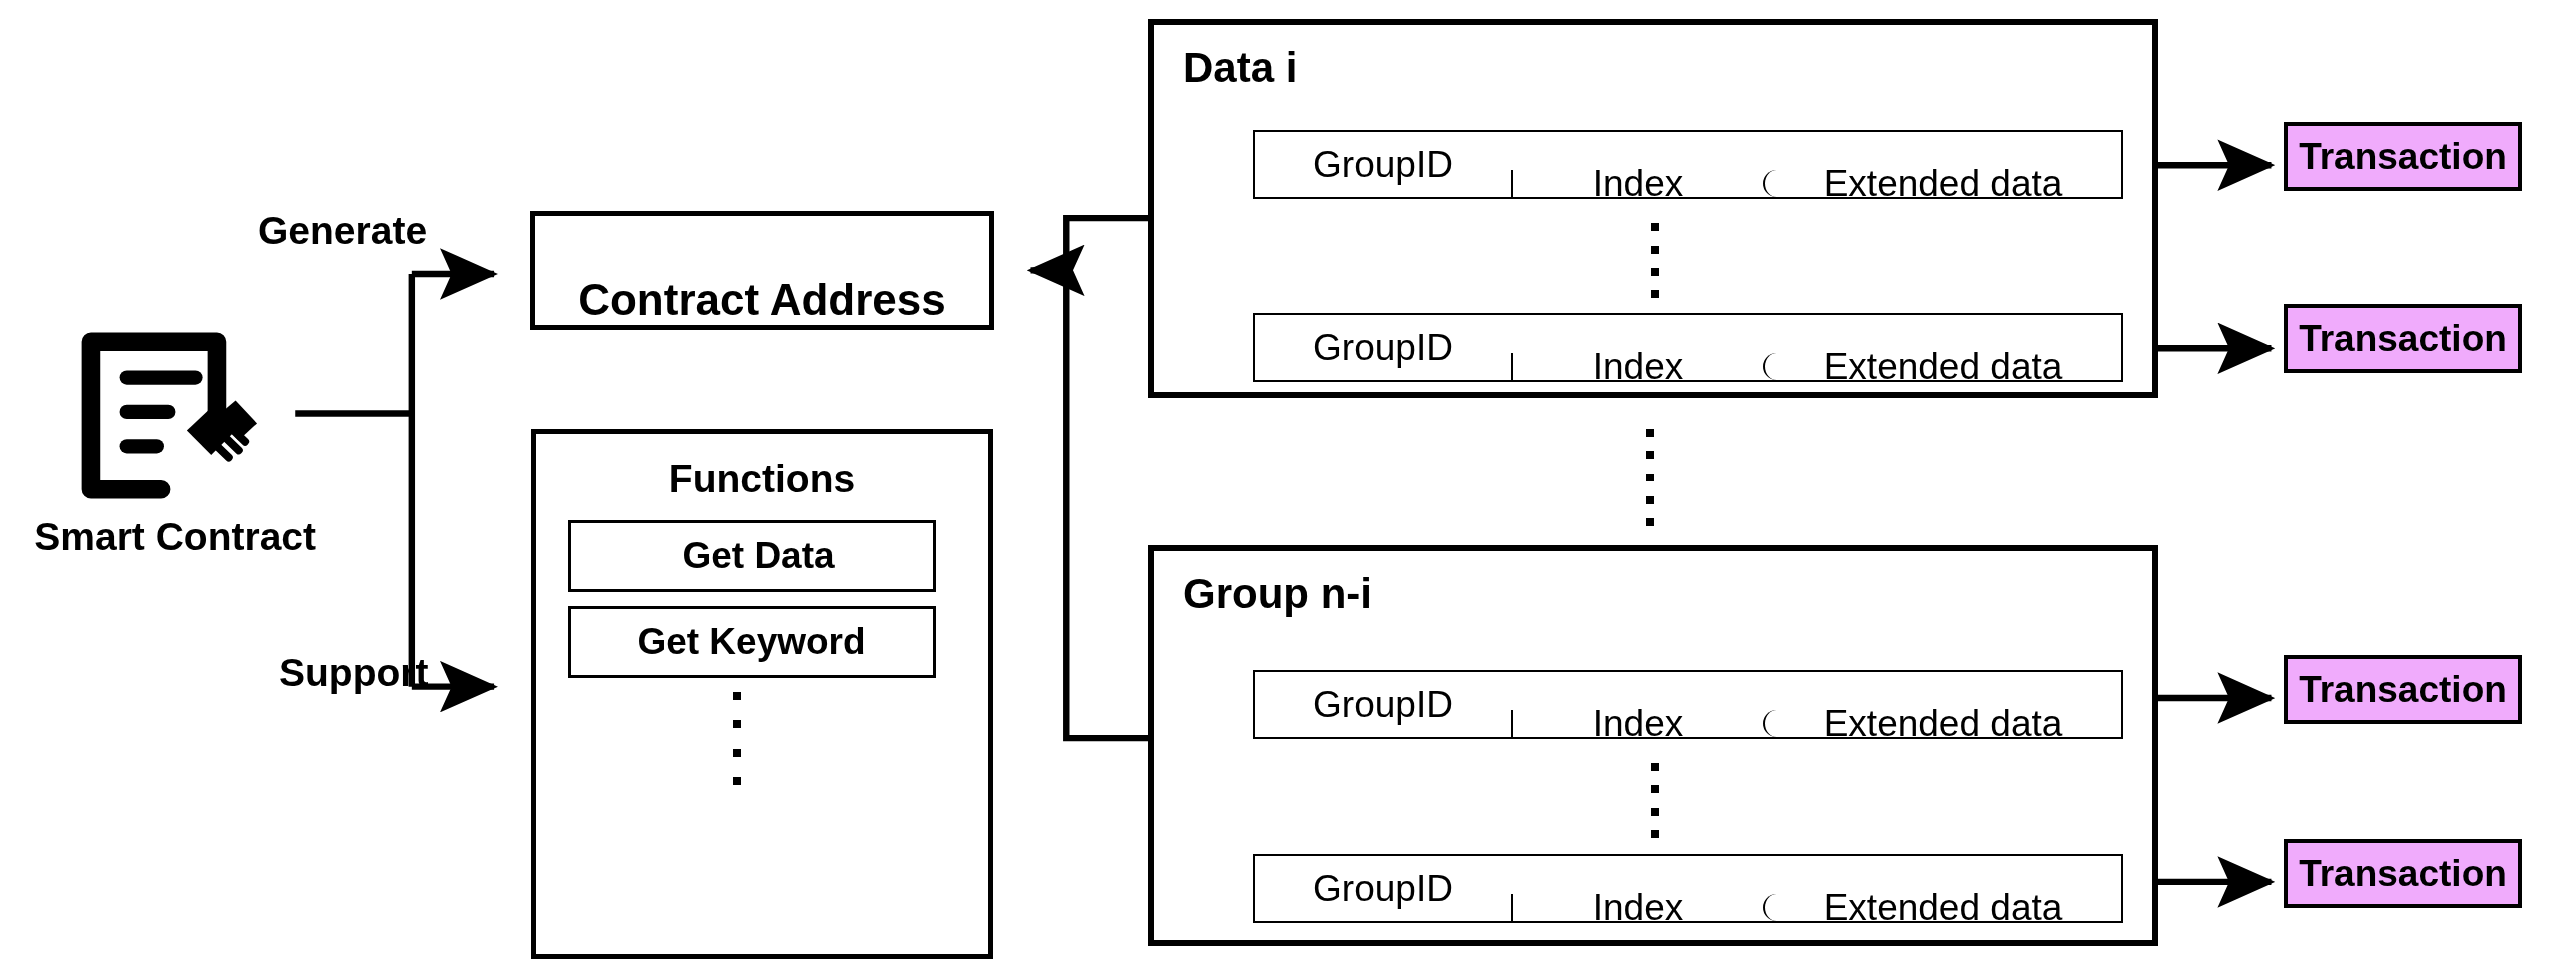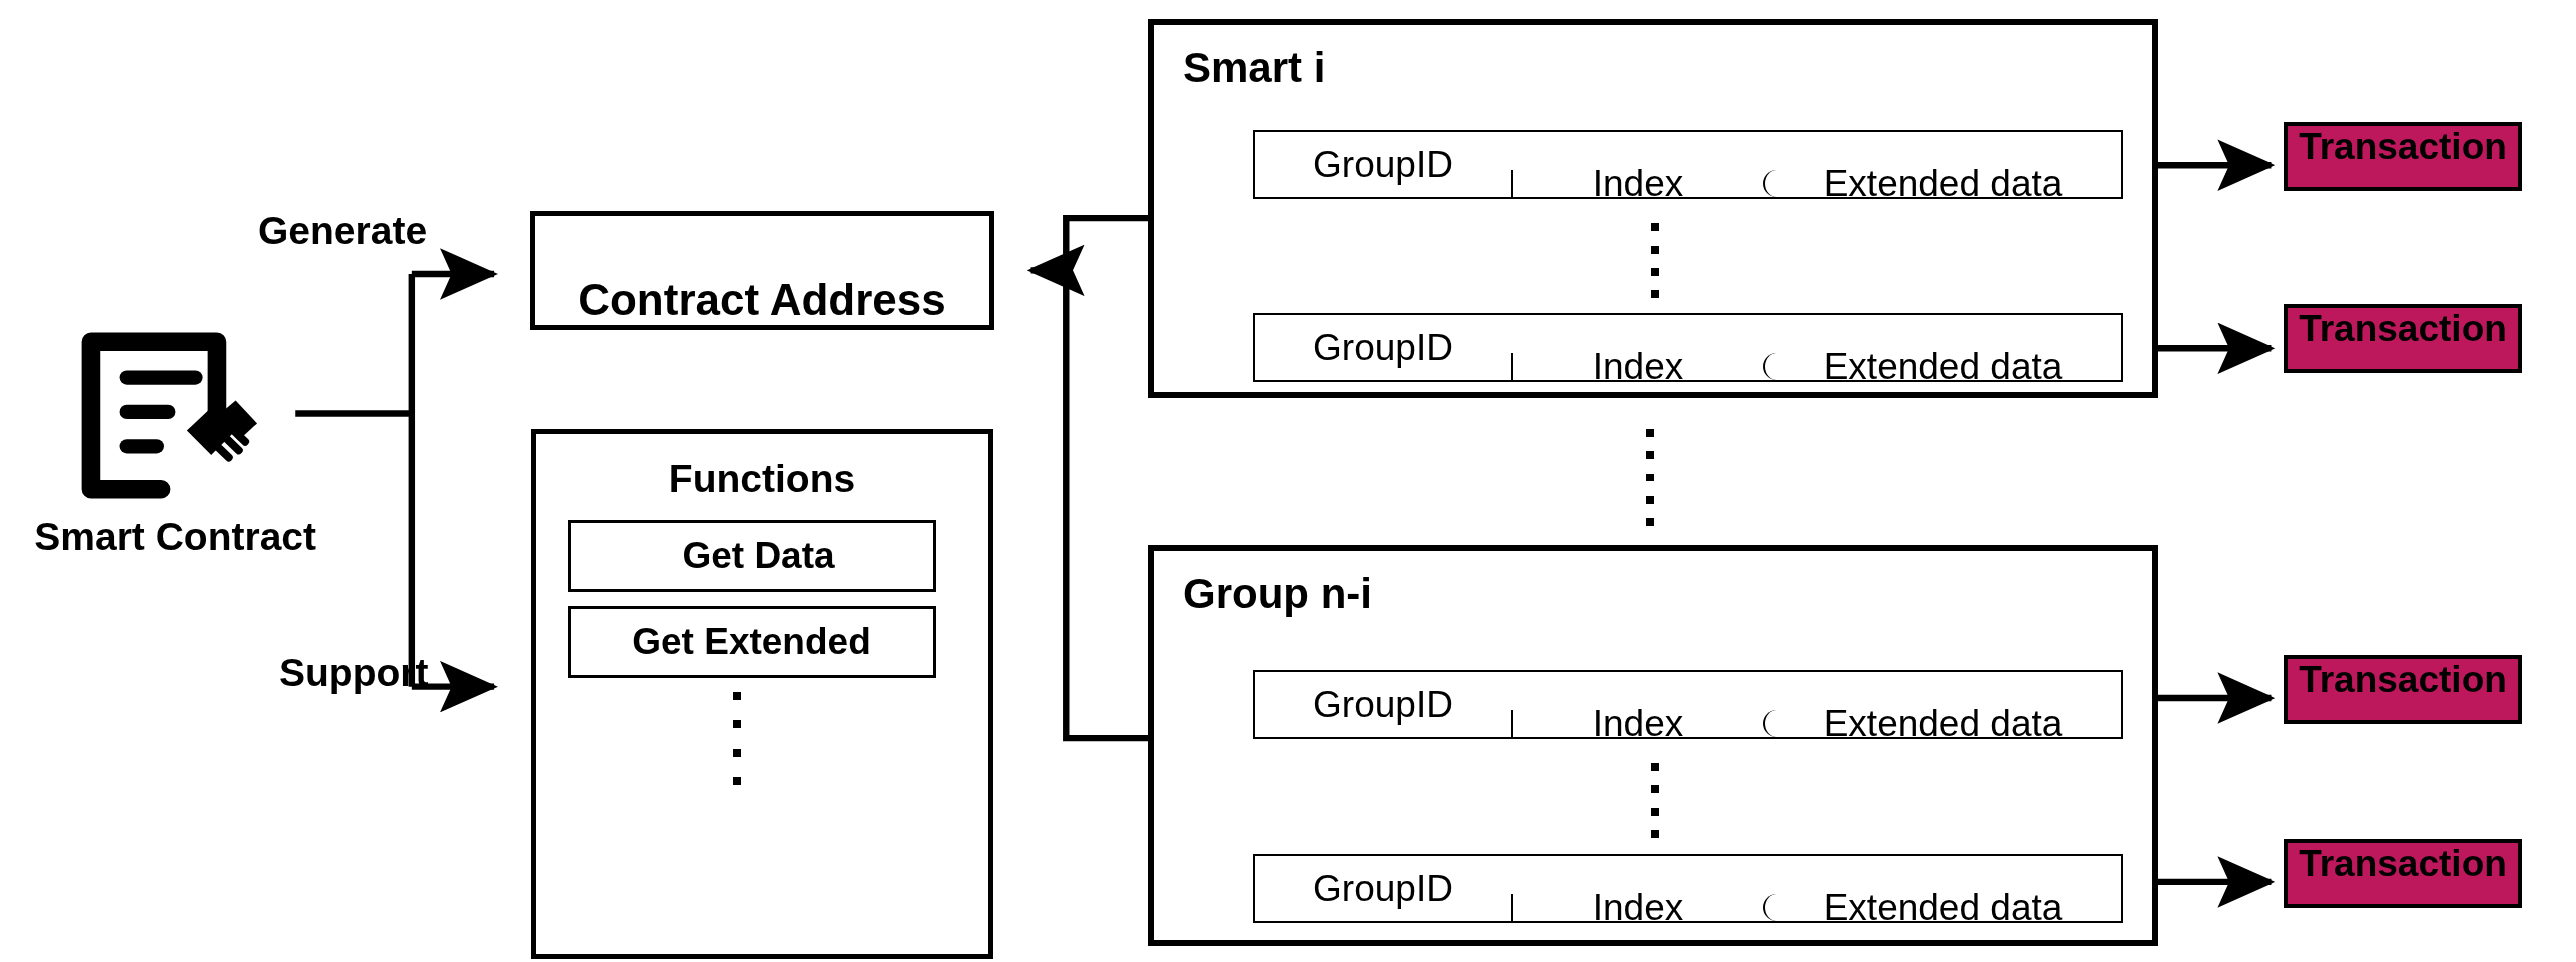--- a/index.html
+++ b/index.html
@@ -184,22 +184,23 @@
     position: absolute;
     width: 8.6px;
     height: 75px;
   }
 
   
   .tx-box {
     position: absolute;
     box-sizing: border-box;
     border: 4.3px solid #000;
-    background: #be185d;
-    display: flex;
+    background: #f0abfc;
+    display: flex;
+    align-items: center;
     justify-content: center;
     width: 238px;
     height: 69px;
     font-size: 37px;
     font-weight: bold;
   }
   #tx-0 { left: 2284px; top: 122px; }
   #tx-1 { left: 2284px; top: 304px; }
   #tx-2 { left: 2284px; top: 655px; }
   #tx-3 { left: 2284px; top: 839px; }
@@ -286,34 +287,34 @@
     <span class="label-bold">Contract Address</span>
   </div>
 
   <div class="box" id="functions-panel">
     <div id="functions-title">Functions</div>
 
     <div class="fn-item" id="fn-0">
       <span>Get Data</span>
     </div>
     <div class="fn-item" id="fn-1">
-      <span>Get Extended</span>
+      <span>Get Keyword</span>
     </div>
 
     <div class="vdots" id="fn-dots">
       <i></i>
         <i></i>
         <i></i>
         <i></i>
     </div>
 
   </div>
 
   <div class="group-panel" id="group-0">
-    <div class="group-title">Smart i</div>
+    <div class="group-title">Data i</div>
 
     <div class="record-row" style="left:99px; top:105px;">
       <div class="rec-cell cell-groupid">GroupID</div>
       <div class="rec-cell cell-index">Index</div>
       <div class="rec-cell cell-ext">Extended data</div>
     </div>
 
     <div class="vdots row-dots" style="left:497px; top:198px;">
       <i></i>
         <i></i>

